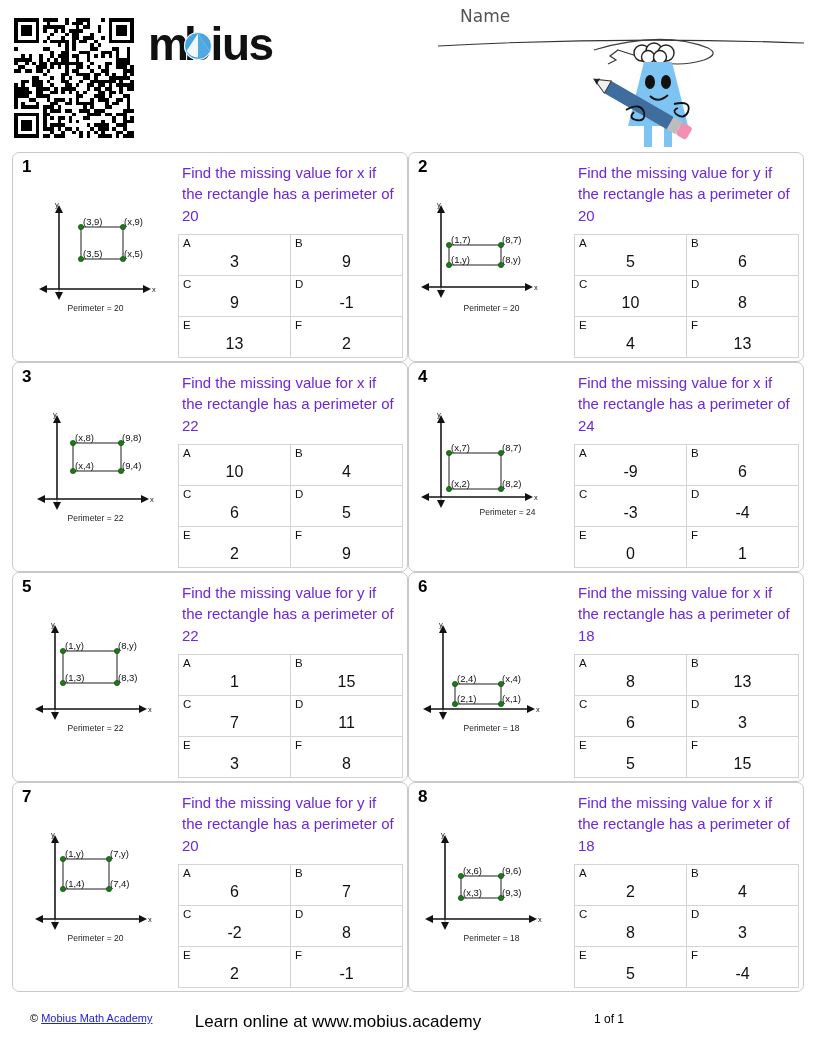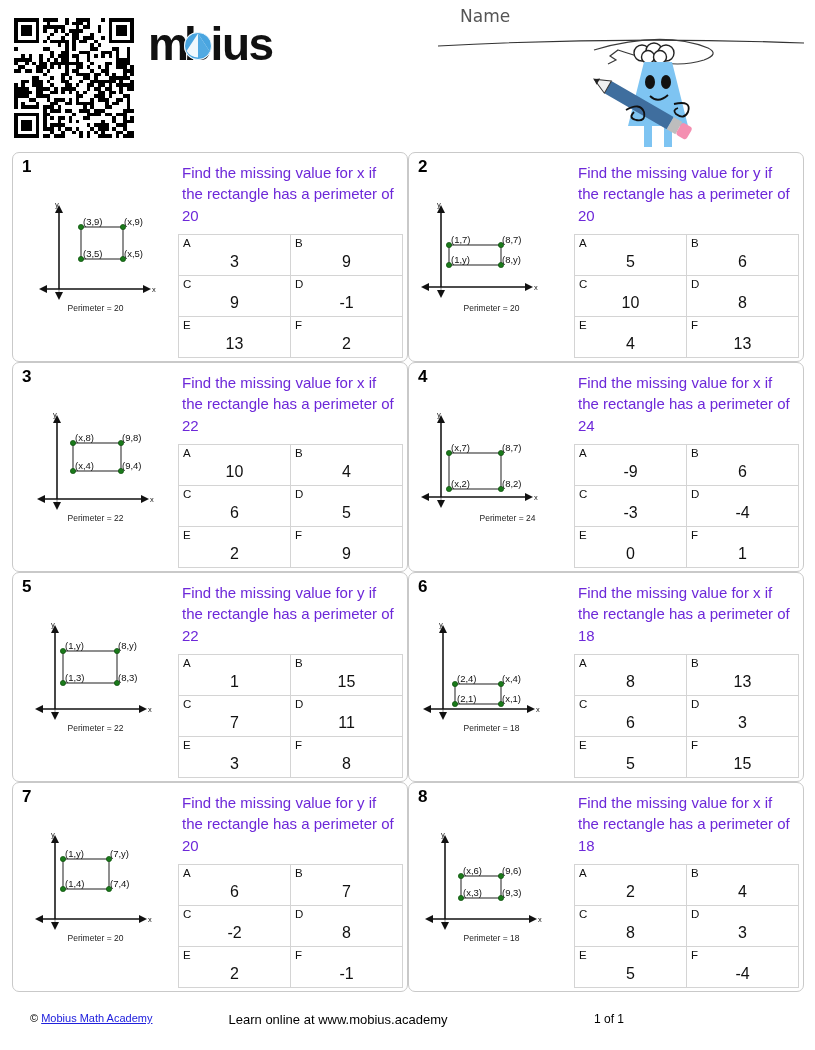--- a/index.html
+++ b/index.html
@@ -94,21 +94,21 @@
   .footer {
     position: absolute; left: 0; bottom: 14px; width: 676px;
     height: 24px;
   }
   .footer-left {
     position: absolute; left: 30px; top: 0; font-size: 11px; color: #000;
   }
   .footer-left a { color: #2020dd; text-decoration: underline; }
   .footer-center {
     position: absolute; left: 0; right: 0; top: 0; text-align: center;
-    font-size: 13px; color: #000;
+    font-size: 17px; color: #000;
   }
   .footer-right {
     position: absolute; right: 52px; top: 0; font-size: 12px; color: #000;
   }
 </style>
 </head>
 <body>
 
 <div class="page">
 
@@ -865,21 +865,21 @@
     <circle cx="92" cy="42" r="2.6" fill="#1a7a1a" stroke="#0b4d0b" stroke-width="0.7"></circle>
     <circle cx="40" cy="78" r="2.6" fill="#1a7a1a" stroke="#0b4d0b" stroke-width="0.7"></circle>
     <circle cx="92" cy="78" r="2.6" fill="#1a7a1a" stroke="#0b4d0b" stroke-width="0.7"></circle>
 
     <text x="42" y="40" font-size="9.5" font-family="Liberation Sans, sans-serif" fill="#111">(x,7)</text>
     <text x="93" y="40" font-size="9.5" font-family="Liberation Sans, sans-serif" fill="#111">(8,7)</text>
     <text x="42" y="76" font-size="9.5" font-family="Liberation Sans, sans-serif" fill="#111">(x,2)</text>
     <text x="93" y="76" font-size="9.5" font-family="Liberation Sans, sans-serif" fill="#111">(8,2)</text>
   </svg>
             </div>
-        <div class="fig-caption" style="top:150px;padding-left:32px;">Perimeter = 24</div>
+        <div class="fig-caption" style="top:144px;padding-left:32px;">Perimeter = 24</div>
       </div>
       <div class="content-col">
         <div class="prompt">Find the missing value for x if the rectangle has a perimeter of 24</div>
         <table class="answers">
           <tbody>
                 <tr>
     <td>
       <span class="opt-letter">A</span>
       <span class="opt-val">-9</span>
     </td>

